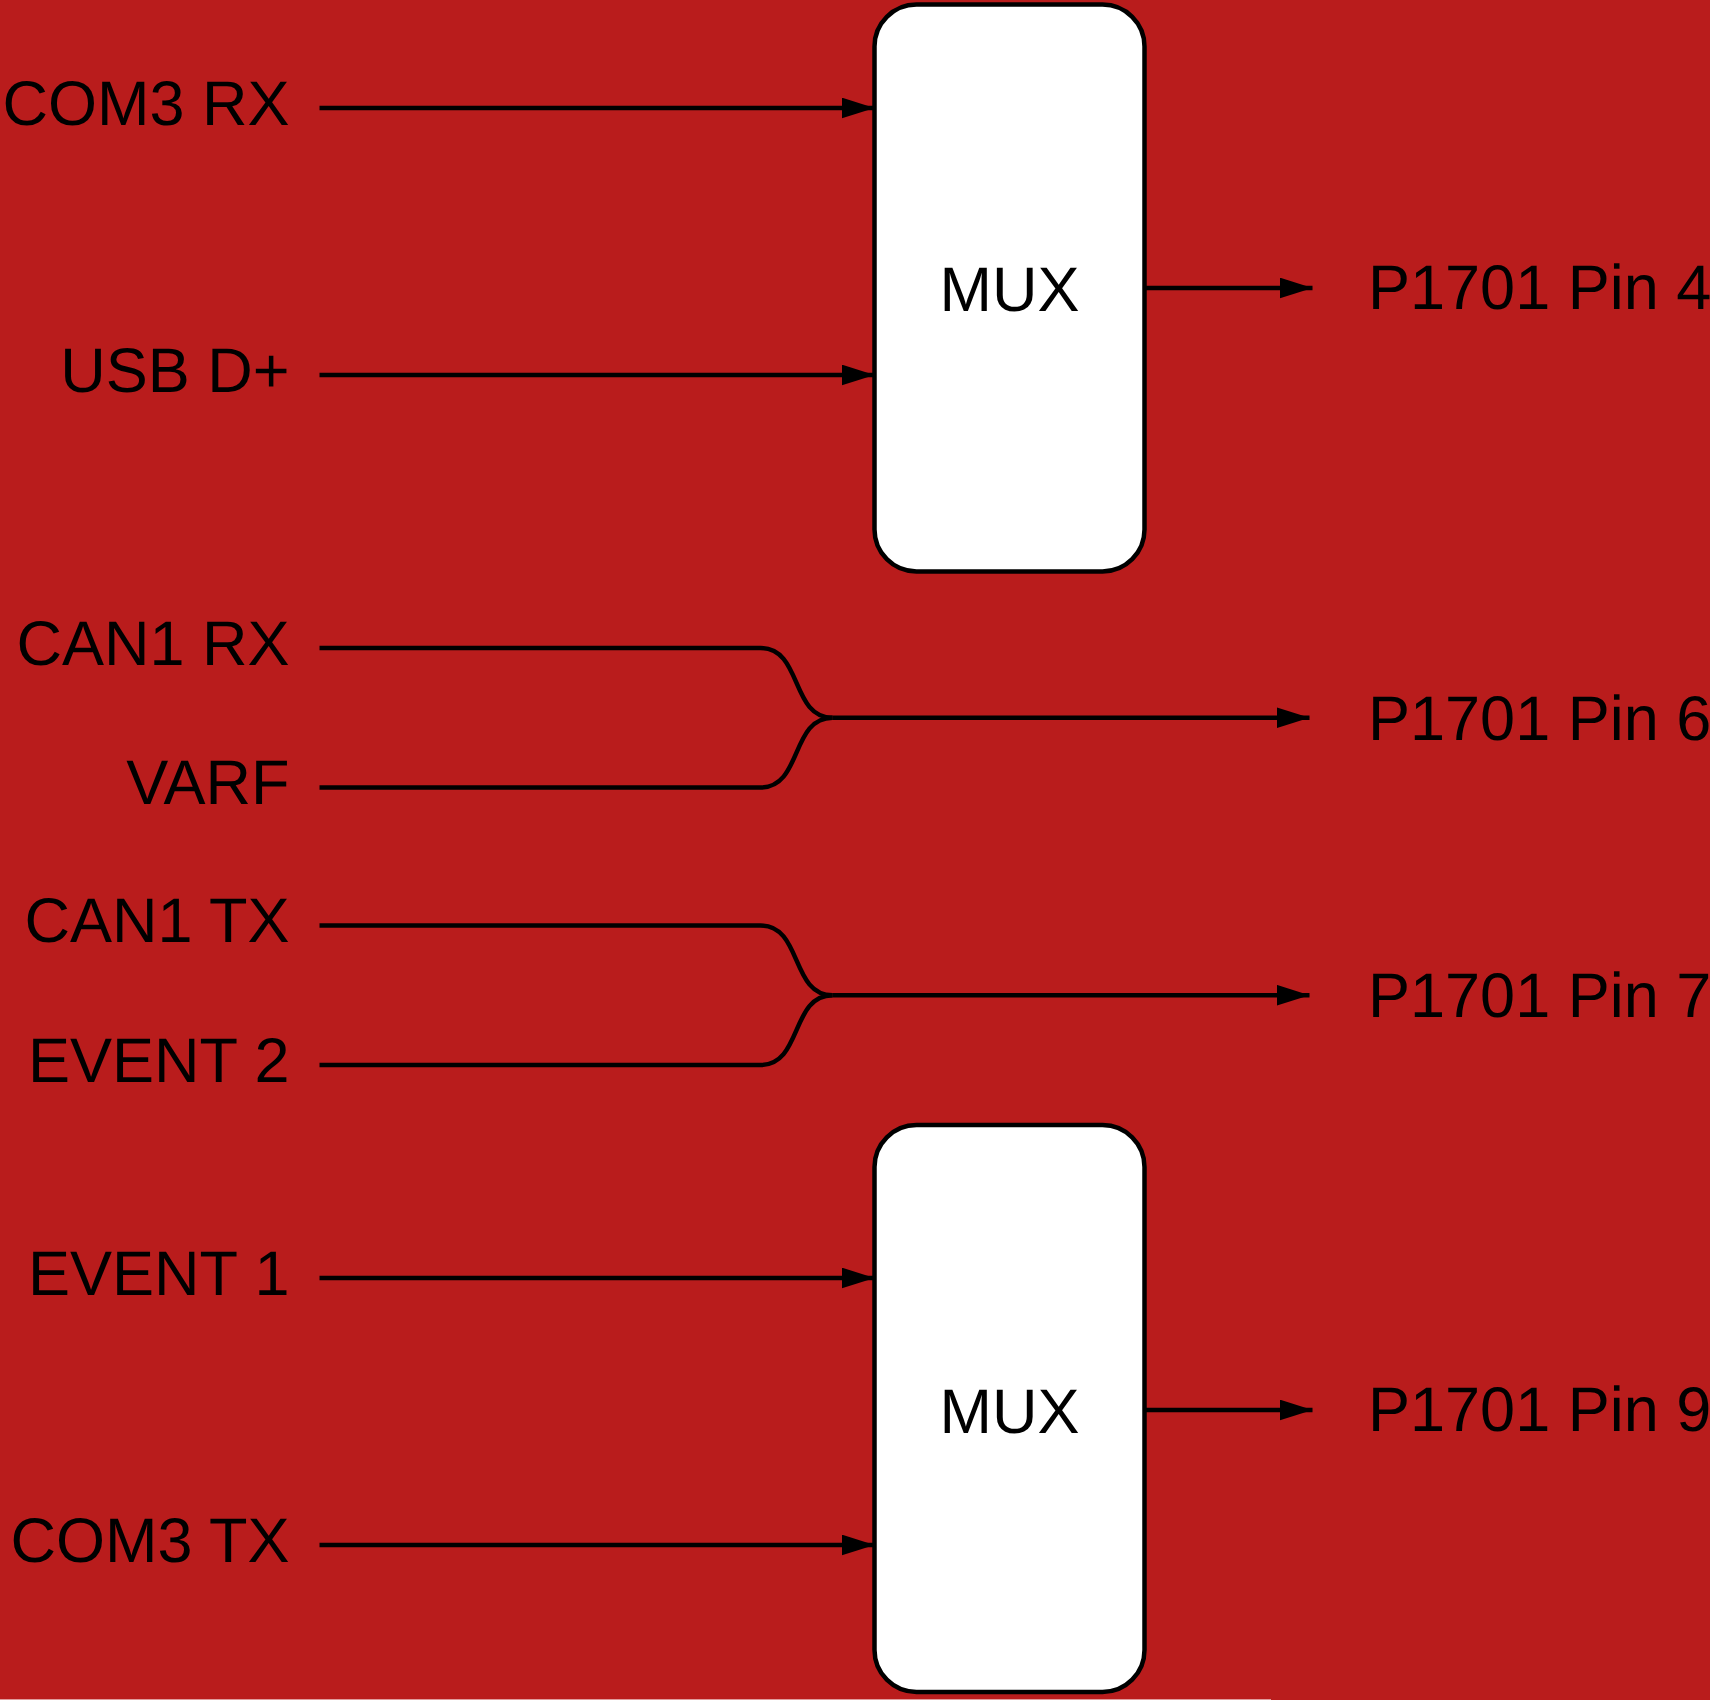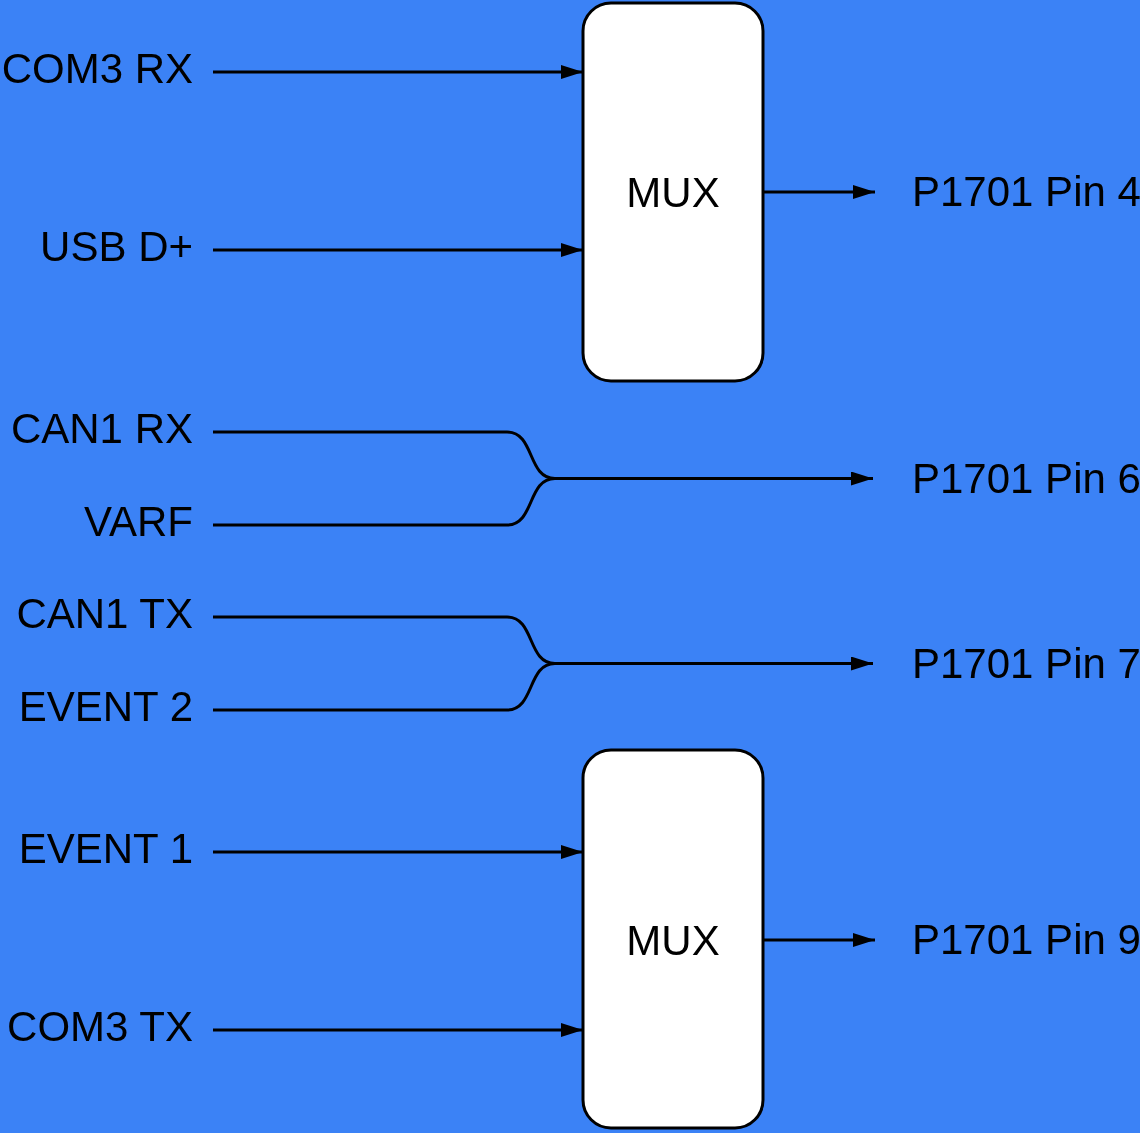--- a/index.html
+++ b/index.html
@@ -4,21 +4,21 @@
 <style>
   html, body {
     margin: 0;
     padding: 0;
     background: #ffffff;
   }
   .canvas {
     position: relative;
     width: 1140px;
     height: 1133px;
-    background: #3b82f6;
+    background: #b91c1c;
     overflow: hidden;
   }
   svg {
     display: block;
   }
   .wire {
     fill: none;
     stroke: #000000;
     stroke-width: 3;
   }

